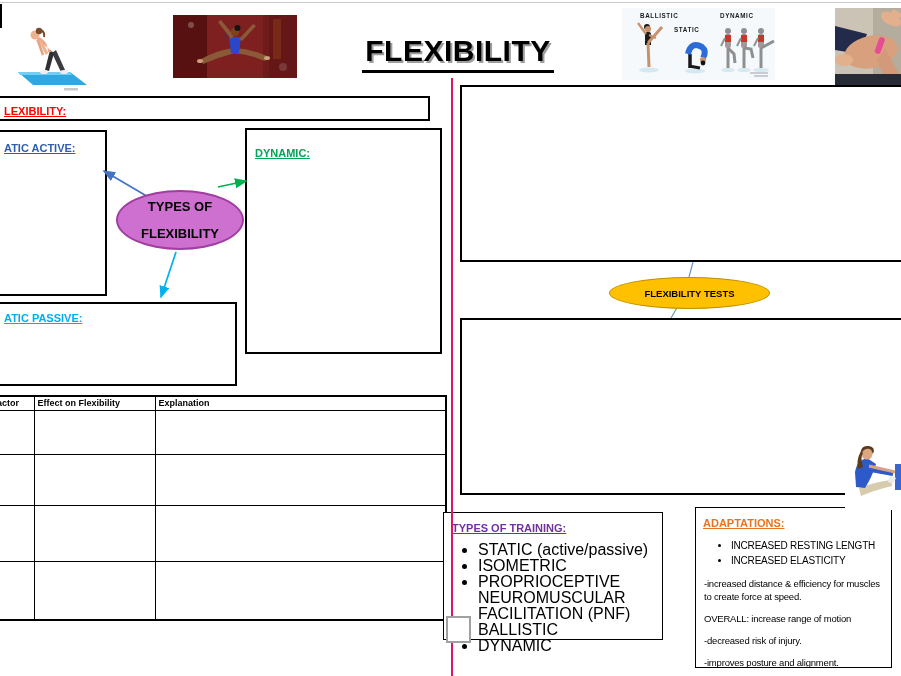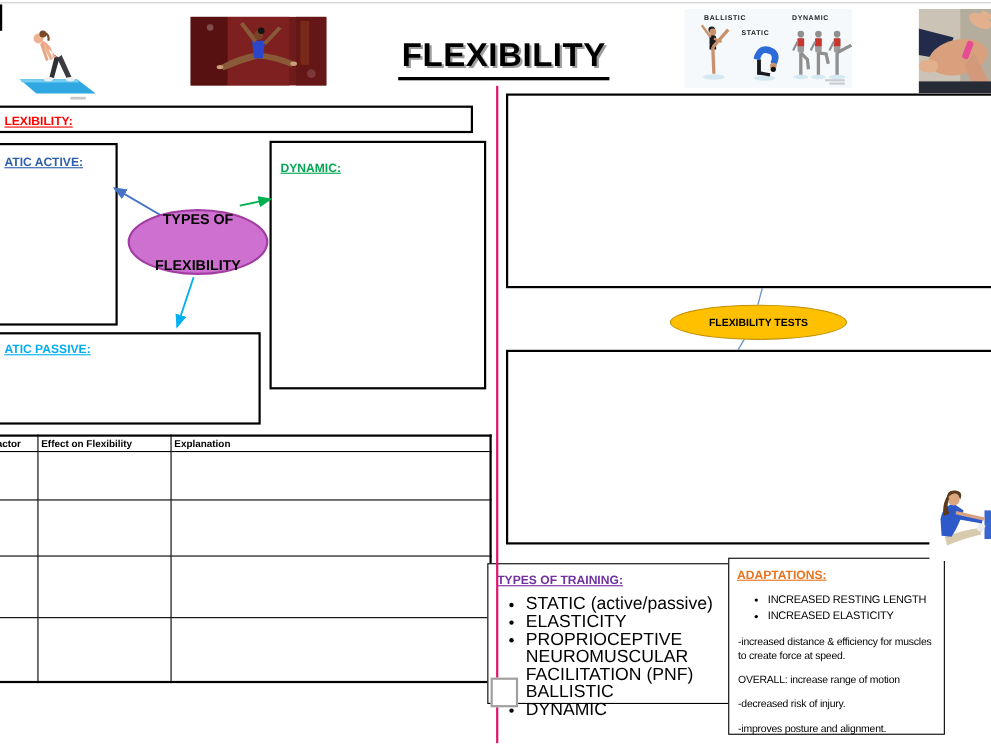--- a/index.html
+++ b/index.html
@@ -16,21 +16,21 @@
   .lbl-purple{color:var(--training-purple,#7030A0);}
   .lbl-orange{color:var(--adaptations-orange,#E8741F);}
   #page-title{left:346px;top:34px;width:224px;text-align:center;}
   #page-title span{display:inline-block;font-size:30px;font-weight:800;letter-spacing:.5px;
      border-bottom:3.5px solid #000;padding:0 3px 2px 3px;text-shadow:2px 2px 0 #9e9e9e;}
   #divider{left:451px;top:78px;width:2px;height:598px;background:var(--divider-pink,#E0136B);z-index:1;}
   #topline{left:0;top:2px;width:901px;height:1px;background:#c9c9c9;}
   #leftedge{left:0;top:4px;width:2px;height:24px;background:#000;}
   #types-ellipse{left:116px;top:190px;width:128px;height:60px;border-radius:50%;
      background:var(--types-ellipse-fill,#CE70CF);border:2px solid var(--types-ellipse-border,#A23DA3);
-     display:flex;flex-direction:column;align-items:center;justify-content:space-between;box-sizing:border-box;z-index:2;gap:12px;}
+     display:flex;flex-direction:column;align-items:center;justify-content:center;box-sizing:border-box;z-index:2;gap:12px;}
   #types-ellipse div{font-weight:800;font-size:13px;line-height:15px;}
   #tests-ellipse{left:609px;top:277px;width:161px;height:32px;border-radius:50%;
      background:var(--tests-ellipse-fill,#FFC000);border:1.5px solid var(--tests-ellipse-border,#BF9000);
      display:flex;align-items:center;justify-content:center;box-sizing:border-box;z-index:2;
      font-size:9.5px;font-weight:600;}
   table.factors{position:absolute;left:-8px;top:395px;width:453px;border-collapse:collapse;
      table-layout:fixed;background:#fff;border:2px solid #000;}
   table.factors th,table.factors td{border:1.5px solid #000;padding:1px 3px;vertical-align:top;
      font-size:9px;text-align:left;}
   table.factors th{font-weight:bold;height:11px;}
@@ -261,28 +261,28 @@
       <circle cx="22" cy="12" r="5.5" fill="#DCA77F"></circle>
       <path d="M16 12 Q15 3 24 4 Q31 5 28 12 L26 8 Q22 5 18 9 Z" fill="#5B3A1E"></path>
       <path d="M16 9 Q11 18 13 27 L18 25 Q15 16 18 11 Z" fill="#5B3A1E"></path>
     </svg>
   </div>
 
   <div class="thinbox" style="left:443px;top:512px;width:220px;height:128px;padding:5px 6px 0 8px">
     <span class="lbl lbl-purple">TYPES OF TRAINING:</span>
     <ul class="blist">
       <li>STATIC (active/passive)</li>
-      <li>ELASTICITY</li>
+      <li>ISOMETRIC</li>
       <li>PROPRIOCEPTIVE NEUROMUSCULAR FACILITATION (PNF)</li>
       <li>BALLISTIC</li>
       <li>DYNAMIC</li>
     </ul>
   </div>
 
-  <div class="thinbox" id="adapt-box" style="left:662px;top:507px;width:197px;height:161px;padding:5px 4px 16px 7px">
+  <div class="thinbox" id="adapt-box" style="left:695px;top:507px;width:197px;height:161px;padding:5px 4px 16px 7px">
     <span class="lbl lbl-orange">ADAPTATIONS:</span>
     <ul class="blist">
       <li>INCREASED RESTING LENGTH</li>
       <li>INCREASED ELASTICITY</li>
     </ul>
     <p>-increased distance &amp; efficiency for muscles to create force at speed.</p>
     <p>OVERALL: increase range of motion</p>
     <p>-decreased risk of injury.</p>
     <p>-improves posture and alignment.</p>
   </div>

